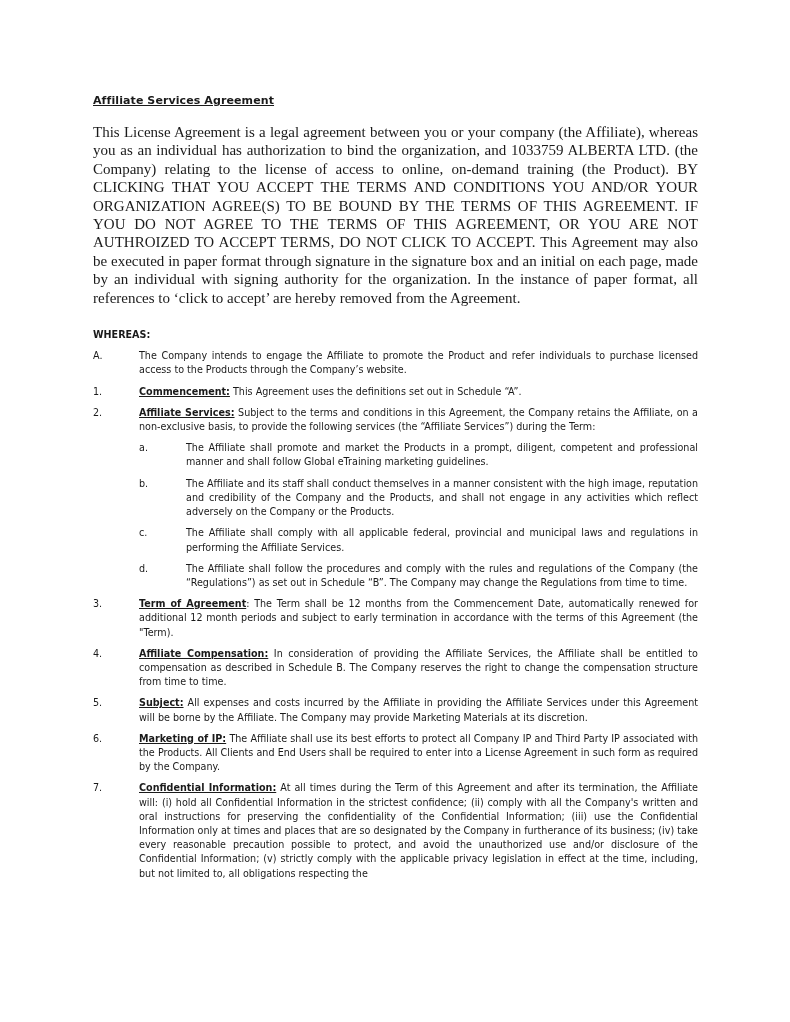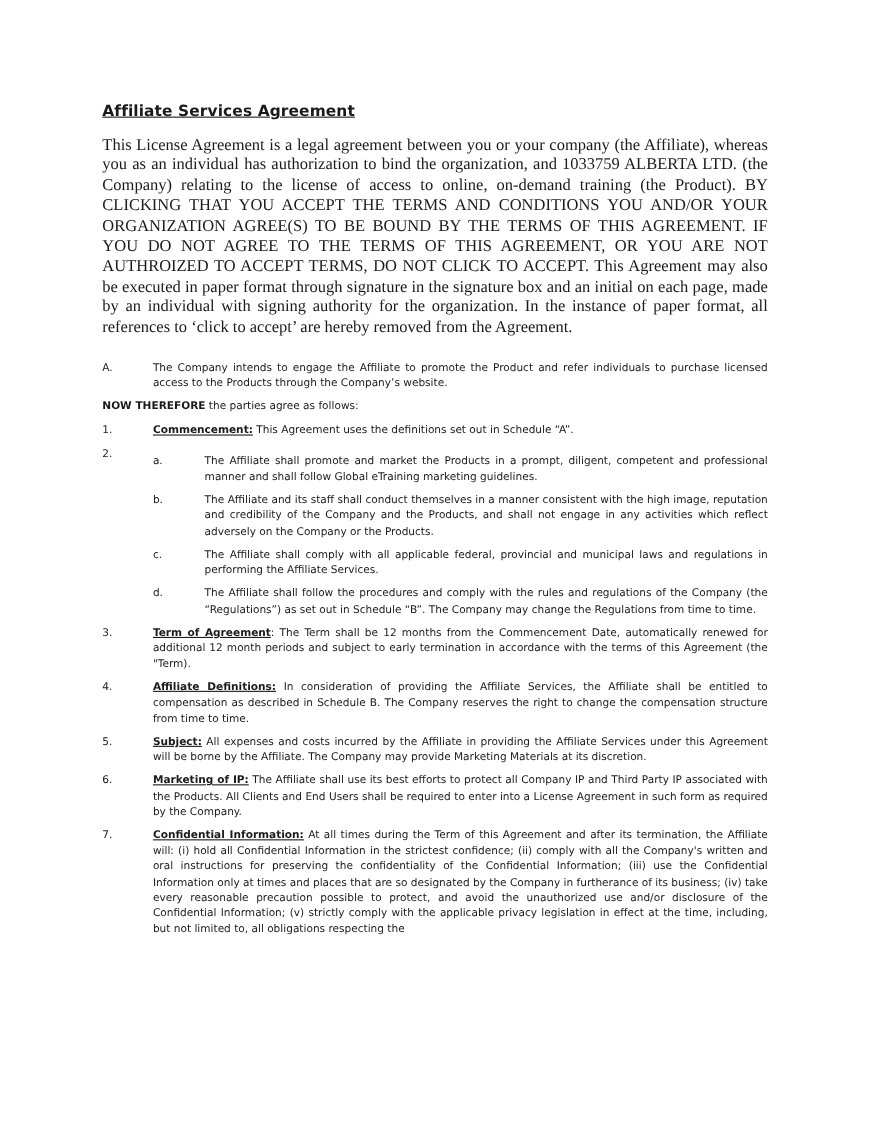--- a/index.html
+++ b/index.html
@@ -1,19 +1,19 @@
 <!DOCTYPE html>
 <html><head>
   <meta charset="utf-8">
   <style>
     html, body { margin: 0; padding: 0; background: #ffffff; }
     body { width: 790px; height: 1022px; position: relative; overflow: hidden; color: #1a1a1a; }
     .page { position: absolute; left: 93px; top: 92px; width: 605px; }
     .title {
-      font-family: "DejaVu Sans", sans-serif; font-weight: bold; font-size: 14px;
+      font-family: "DejaVu Sans", sans-serif; font-weight: bold; font-size: 11px;
       text-decoration: underline; margin: 0 0 13px 0; letter-spacing: 0.1px; line-height: 18px;
     }
     .intro {
       font-family: "Liberation Serif", serif; font-size: 15px; line-height: 18.4px;
       text-align: justify; margin: 0 0 21px 0;
     }
     .sans { font-family: "DejaVu Sans", sans-serif; font-size: 9.6px; line-height: 14.2px; }
     .para { margin: 0 0 7px 0; }
     .bold { font-weight: bold; }
     .row { display: flex; margin: 0 0 7px 0; }
@@ -24,36 +24,37 @@
     .heading { font-weight: bold; text-decoration: underline; }
   </style>
 </head>
 <body>
 
 <div class="page">
   <div class="title">Affiliate Services Agreement</div>
   <div class="intro">This License Agreement is a legal agreement between you or your company (the Affiliate), whereas you as an individual has authorization to bind the organization, and 1033759 ALBERTA LTD. (the Company) relating to the license of access to online, on-demand training (the Product). BY CLICKING THAT YOU ACCEPT THE TERMS AND CONDITIONS YOU AND/OR YOUR ORGANIZATION AGREE(S) TO BE BOUND BY THE TERMS OF THIS AGREEMENT. IF YOU DO NOT AGREE TO THE TERMS OF THIS AGREEMENT, OR YOU ARE NOT AUTHROIZED TO ACCEPT TERMS, DO NOT CLICK TO ACCEPT. This Agreement may also be executed in paper format through signature in the signature box and an initial on each page, made by an individual with signing authority for the organization. In the instance of paper format, all references to ‘click to accept’ are hereby removed from the Agreement.</div>
 
   <div class="sans">
+    <div class="para bold">WHEREAS:</div>
 
     <div class="row">
       <div class="num">A.</div>
       <div class="body">The Company intends to engage the Affiliate to promote the Product and refer individuals to purchase licensed access to the Products through the Company’s website.</div>
     </div>
 
-    <div class="para"><span class="bold">NOW THEREFORE</span><span> the parties agree as follows:</span></div>
 
     <div class="row">
       <div class="num">1.</div>
       <div class="body"><span class="heading">Commencement:</span><span> This Agreement uses the definitions set out in Schedule “A”.</span></div>
     </div>
 
     <div class="row">
       <div class="num">2.</div>
       <div class="body">
+        <div><span class="heading">Affiliate Services:</span><span> Subject to the terms and conditions in this Agreement, the Company retains the Affiliate, on a non-exclusive basis, to provide the following services (the “Affiliate Services”) during the Term:</span></div>
         <div class="subrow">
           <div class="subnum">a.</div>
           <div class="body">The Affiliate shall promote and market the Products in a prompt, diligent, competent and professional manner and shall follow Global eTraining marketing guidelines.</div>
         </div>
         <div class="subrow">
           <div class="subnum">b.</div>
           <div class="body">The Affiliate and its staff shall conduct themselves in a manner consistent with the high image, reputation and credibility of the Company and the Products, and shall not engage in any activities which reflect adversely on the Company or the Products.</div>
         </div>
         <div class="subrow">
           <div class="subnum">c.</div>
@@ -66,21 +67,21 @@
       </div>
     </div>
 
     <div class="row">
       <div class="num">3.</div>
       <div class="body"><span class="heading">Term of Agreement</span><span>: The Term shall be 12 months from the Commencement Date, automatically renewed for additional 12 month periods and subject to early termination in accordance with the terms of this Agreement (the "Term).</span></div>
     </div>
 
     <div class="row">
       <div class="num">4.</div>
-      <div class="body"><span class="heading">Affiliate Definitions:</span><span> In consideration of providing the Affiliate Services, the Affiliate shall be entitled to compensation as described in Schedule B. The Company reserves the right to change the compensation structure from time to time.</span></div>
+      <div class="body"><span class="heading">Affiliate Compensation:</span><span> In consideration of providing the Affiliate Services, the Affiliate shall be entitled to compensation as described in Schedule B. The Company reserves the right to change the compensation structure from time to time.</span></div>
     </div>
 
     <div class="row">
       <div class="num">5.</div>
       <div class="body"><span class="heading">Subject:</span><span> All expenses and costs incurred by the Affiliate in providing the Affiliate Services under this Agreement will be borne by the Affiliate. The Company may provide Marketing Materials at its discretion.</span></div>
     </div>
 
     <div class="row">
       <div class="num">6.</div>
       <div class="body"><span class="heading">Marketing of IP:</span><span> The Affiliate shall use its best efforts to protect all Company IP and Third Party IP associated with the Products. All Clients and End Users shall be required to enter into a License Agreement in such form as required by the Company.</span></div>

